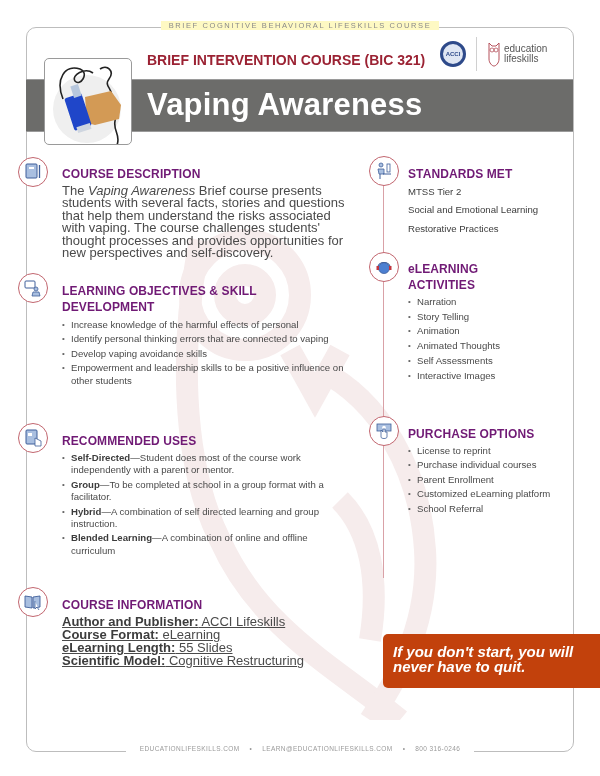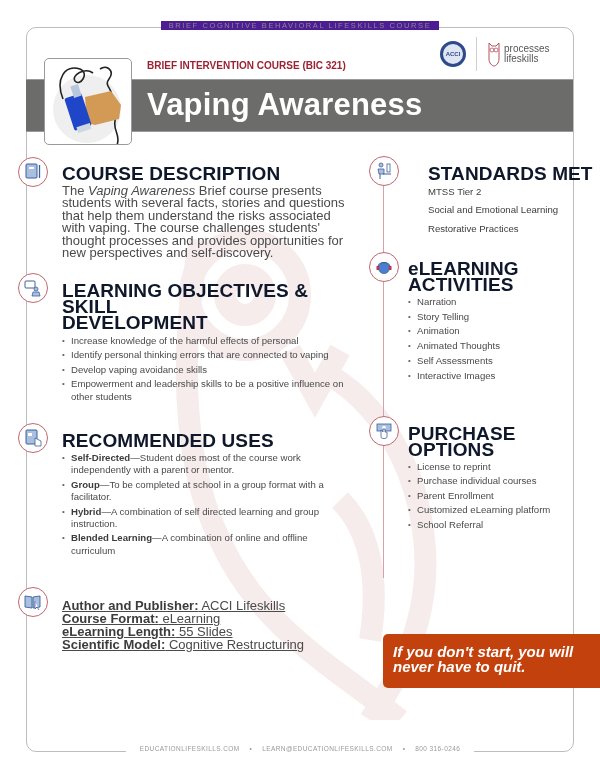--- a/index.html
+++ b/index.html
@@ -7,42 +7,42 @@
   body { position: relative; font-family: "Liberation Sans", sans-serif; color: #4a4a4a; }
 
   .frame {
     position: absolute; left: 26px; top: 27px; width: 548px; height: 725px;
     border: 1.5px solid #bdbdbd; border-radius: 10px;
   }
   .frame-title {
     position: absolute; top: 21px; left: 0; width: 600px; text-align: center;
     font-size: 7.5px; letter-spacing: 1.6px; color: #8a8a8a;
   }
-  .frame-title span { background: #4c1d95; padding: 0 8px; }
+  .frame-title span { background: #fef9c3; padding: 0 8px; }
   .footer {
     position: absolute; top: 745px; left: 0; width: 600px; text-align: center;
     font-size: 6.5px; letter-spacing: 0.4px; color: #9a9a9a;
   }
   .footer .inner { background: #fff; padding: 0 14px; display: inline-block; }
   .footer .dot { margin: 0 10px; }
 
   
   .watermark { position: absolute; left: 140px; top: 200px; width: 330px; height: 520px; opacity: 1; }
 
   .banner {
     position: absolute; left: 26px; top: 79px; width: 547px; height: 53px;
     background: #6c6c6a; border-top: 1px solid #9a9a9a; border-bottom: 1px solid #9a9a9a;
   }
   .banner-title {
     position: absolute; left: 147px; top: 87px; color: #ffffff;
     font-size: 31px; font-weight: bold; letter-spacing: 0.2px;
   }
   .subtitle {
-    position: absolute; left: 147px; top: 60px; color: #9b2233;
-    font-size: 10px; font-weight: bold;
+    position: absolute; left: 147px; top: 52px; color: #9b2233;
+    font-size: 14px; font-weight: bold;
   }
   .hero {
     position: absolute; left: 44px; top: 58px; width: 88px; height: 87px;
     background: #ffffff; border: 1px solid #9a9a9a; border-radius: 5px; overflow: hidden;
   }
   .logos { position: absolute; left: 440px; top: 37px; height: 34px; display: flex; align-items: center; }
   .acci-seal {
     width: 26px; height: 26px; border-radius: 50%; border: 3px solid #2e4a8a;
     background: #dfe6f3; display: flex; align-items: center; justify-content: center;
     font-size: 6px; font-weight: bold; color: #2e4a8a;
@@ -51,21 +51,21 @@
   .el-logo { display: flex; align-items: center; }
   .el-text { font-size: 10px; line-height: 10px; color: #555; margin-left: 3px; }
 
   .section { position: absolute; }
   .icon-circle {
     position: absolute; width: 30px; height: 30px; border-radius: 50%;
     border: 1.3px solid #c2666f; background: #fff;
     display: flex; align-items: center; justify-content: center;
   }
   .sec-title {
-    color: #0f172a; font-size: 19px; font-weight: bold; line-height: 16px; letter-spacing: 0.1px;
+    color: #701a75; font-size: 12px; font-weight: bold; line-height: 16px; letter-spacing: 0.1px;
   }
   .body-text { font-size: 13px; line-height: 12.4px; color: #4a4a4a; }
   .body-text i { font-style: italic; }
   ul.bul { list-style: none; }
   ul.bul li { position: relative; padding-left: 9px; font-size: 9.6px; line-height: 12.4px; margin-bottom: 2px; color: #4a4a4a; }
   ul.bul li::before { content: "•"; position: absolute; left: 0; top: 0; font-size: 8px; color: #666; }
   ul.bul.tight li { margin-bottom: 2.3px; }
   .b { font-weight: bold; color: #3c3c3c; }
   .plain-list div { font-size: 9.6px; line-height: 12px; margin-bottom: 6.4px; color: #3c3c3c; }
 
@@ -111,21 +111,21 @@
       <span>ACCI</span>
     </div>
   <div class="logo-divider"></div>
   <div class="el-logo">
     <svg width="14" height="26" viewBox="0 0 14 26">
       <path d="M2 2 L5 5 L9 5 L12 2 L12 18 C12 22 9 25 7 25 C5 25 2 22 2 18 Z" stroke="#b5505a" stroke-width="1" fill="none"></path>
       <circle cx="5" cy="9" r="2" stroke="#b5505a" stroke-width="0.8" fill="none"></circle>
       <circle cx="9" cy="9" r="2" stroke="#b5505a" stroke-width="0.8" fill="none"></circle>
     </svg>
     <div class="el-text">
-        <div>processes</div>
+        <div>education</div>
         <div>lifeskills</div>
       </div>
   </div>
 </div>
 
 <div class="icon-circle" style="left:18px;top:157px;">
   <svg width="18" height="18" viewBox="0 0 18 18">
     <rect x="2" y="1" width="11" height="14" rx="1" fill="#a9bfe0" stroke="#3f5f9a" stroke-width="1"></rect>
     <rect x="5" y="4" width="5" height="2" fill="#fff"></rect>
     <line x1="15.5" y1="2" x2="15.5" y2="15" stroke="#3f5f9a" stroke-width="1.3"></line>
@@ -172,40 +172,41 @@
 </div>
 
 <div class="icon-circle" style="left:18px;top:587px;">
   <svg width="18" height="18" viewBox="0 0 18 18">
     <path d="M1 3 L8 4 L8 15 L1 14 Z" fill="#a9bfe0" stroke="#3f5f9a" stroke-width="0.9"></path>
     <path d="M9 4 L16 3 L16 14 L9 15 Z" fill="#a9bfe0" stroke="#3f5f9a" stroke-width="0.9"></path>
     <path d="M11 8 L11 16 L13 14 L15 17" fill="#fff" stroke="#3f5f9a" stroke-width="0.8"></path>
   </svg>
 </div>
 <div class="section" style="left:62px;top:597px;width:292px;">
+  <div class="sec-title">COURSE INFORMATION</div>
   <div class="body-text" style="margin-top:2px;line-height:13px;text-decoration:underline;">
     <div><span class="b">Author and Publisher:</span><span> ACCI Lifeskills</span></div>
     <div><span class="b">Course Format:</span><span> eLearning</span></div>
     <div><span class="b">eLearning Length:</span><span> 55 Slides</span></div>
     <div><span class="b">Scientific Model:</span><span> Cognitive Restructuring</span></div>
   </div>
 </div>
 
 <div class="timeline"></div>
 
 <div class="icon-circle" style="left:369px;top:156px;">
   <svg width="18" height="18" viewBox="0 0 18 18">
     <circle cx="6" cy="3" r="2" fill="#a9bfe0" stroke="#3f5f9a" stroke-width="0.8"></circle>
     <path d="M3 7 L9 7 L9 12 L4 12 Z" fill="#a9bfe0" stroke="#3f5f9a" stroke-width="0.8"></path>
     <rect x="12" y="2" width="3" height="8" fill="#fff" stroke="#3f5f9a" stroke-width="0.8"></rect>
     <line x1="8" y1="12" x2="16" y2="12" stroke="#3f5f9a" stroke-width="1"></line>
     <line x1="5" y1="12" x2="5" y2="17" stroke="#3f5f9a" stroke-width="1"></line>
   </svg>
 </div>
-<div class="section" style="left:428px;top:166px;width:165px;">
+<div class="section" style="left:408px;top:166px;width:165px;">
   <div class="sec-title">STANDARDS MET</div>
   <div class="plain-list" style="margin-top:4px;">
     <div>MTSS Tier 2</div>
     <div>Social and Emotional Learning</div>
     <div>Restorative Practices</div>
   </div>
 </div>
 
 <div class="icon-circle" style="left:369px;top:252px;">
   <svg width="18" height="18" viewBox="0 0 18 18">

